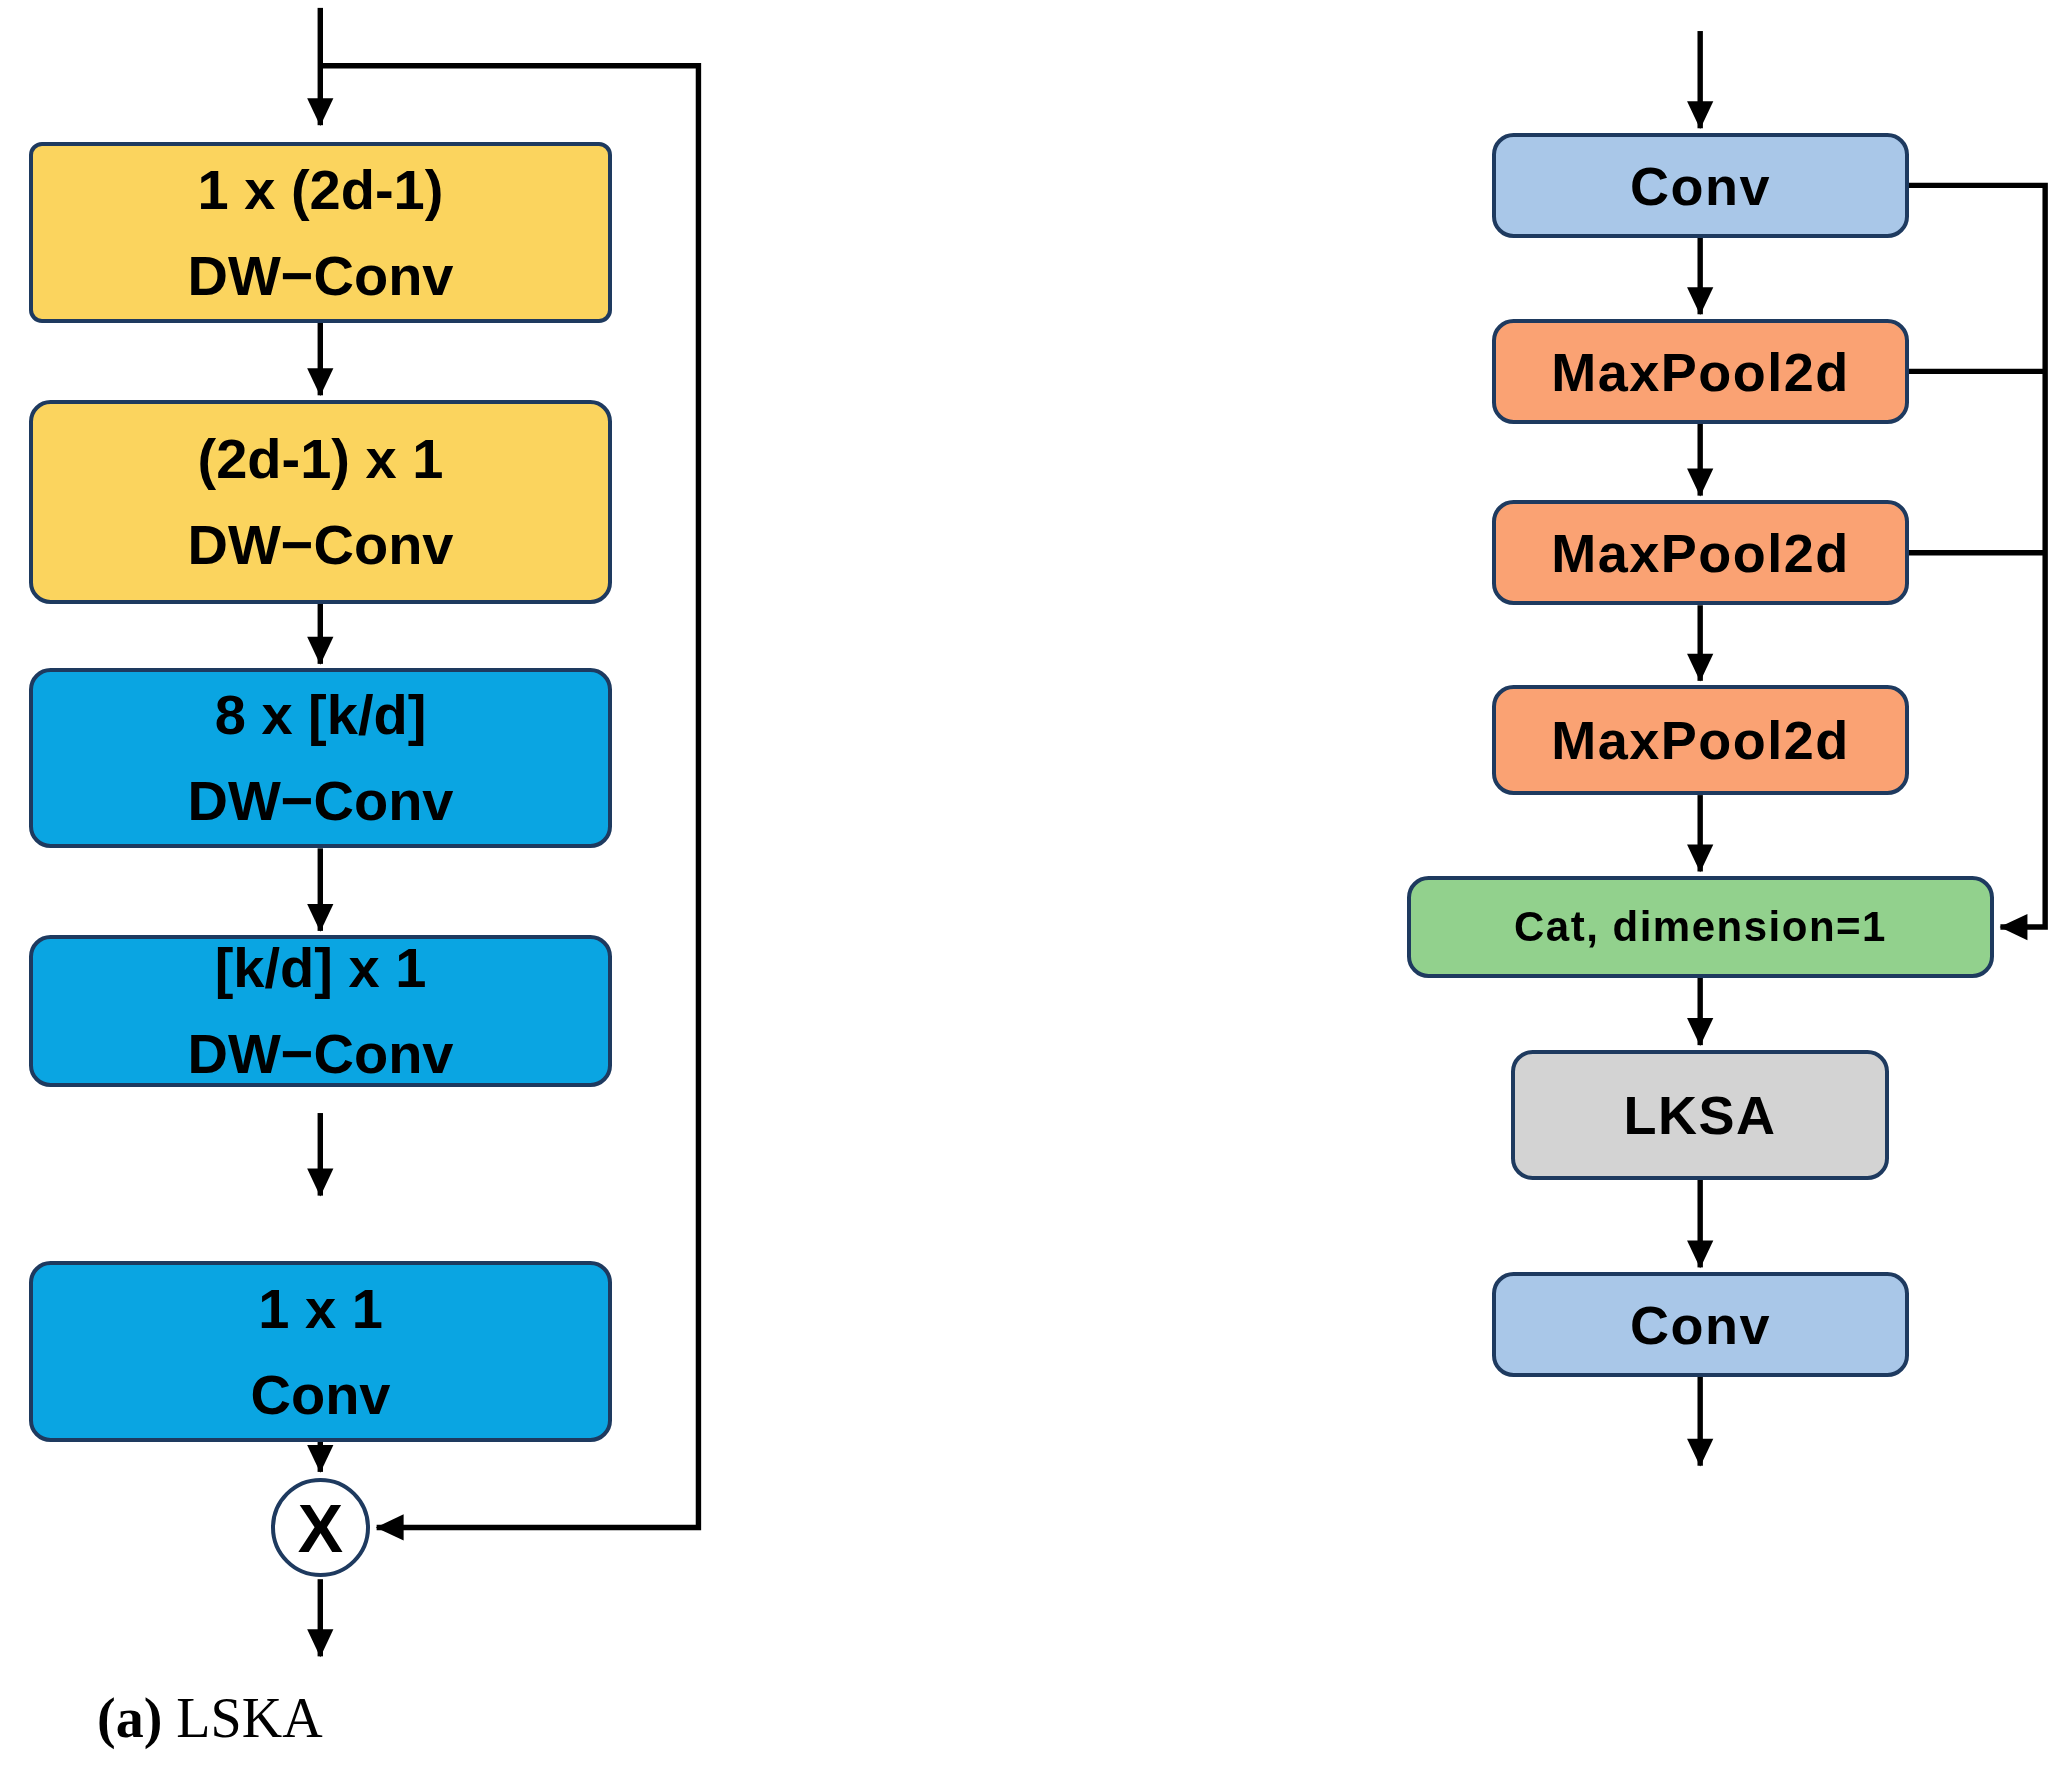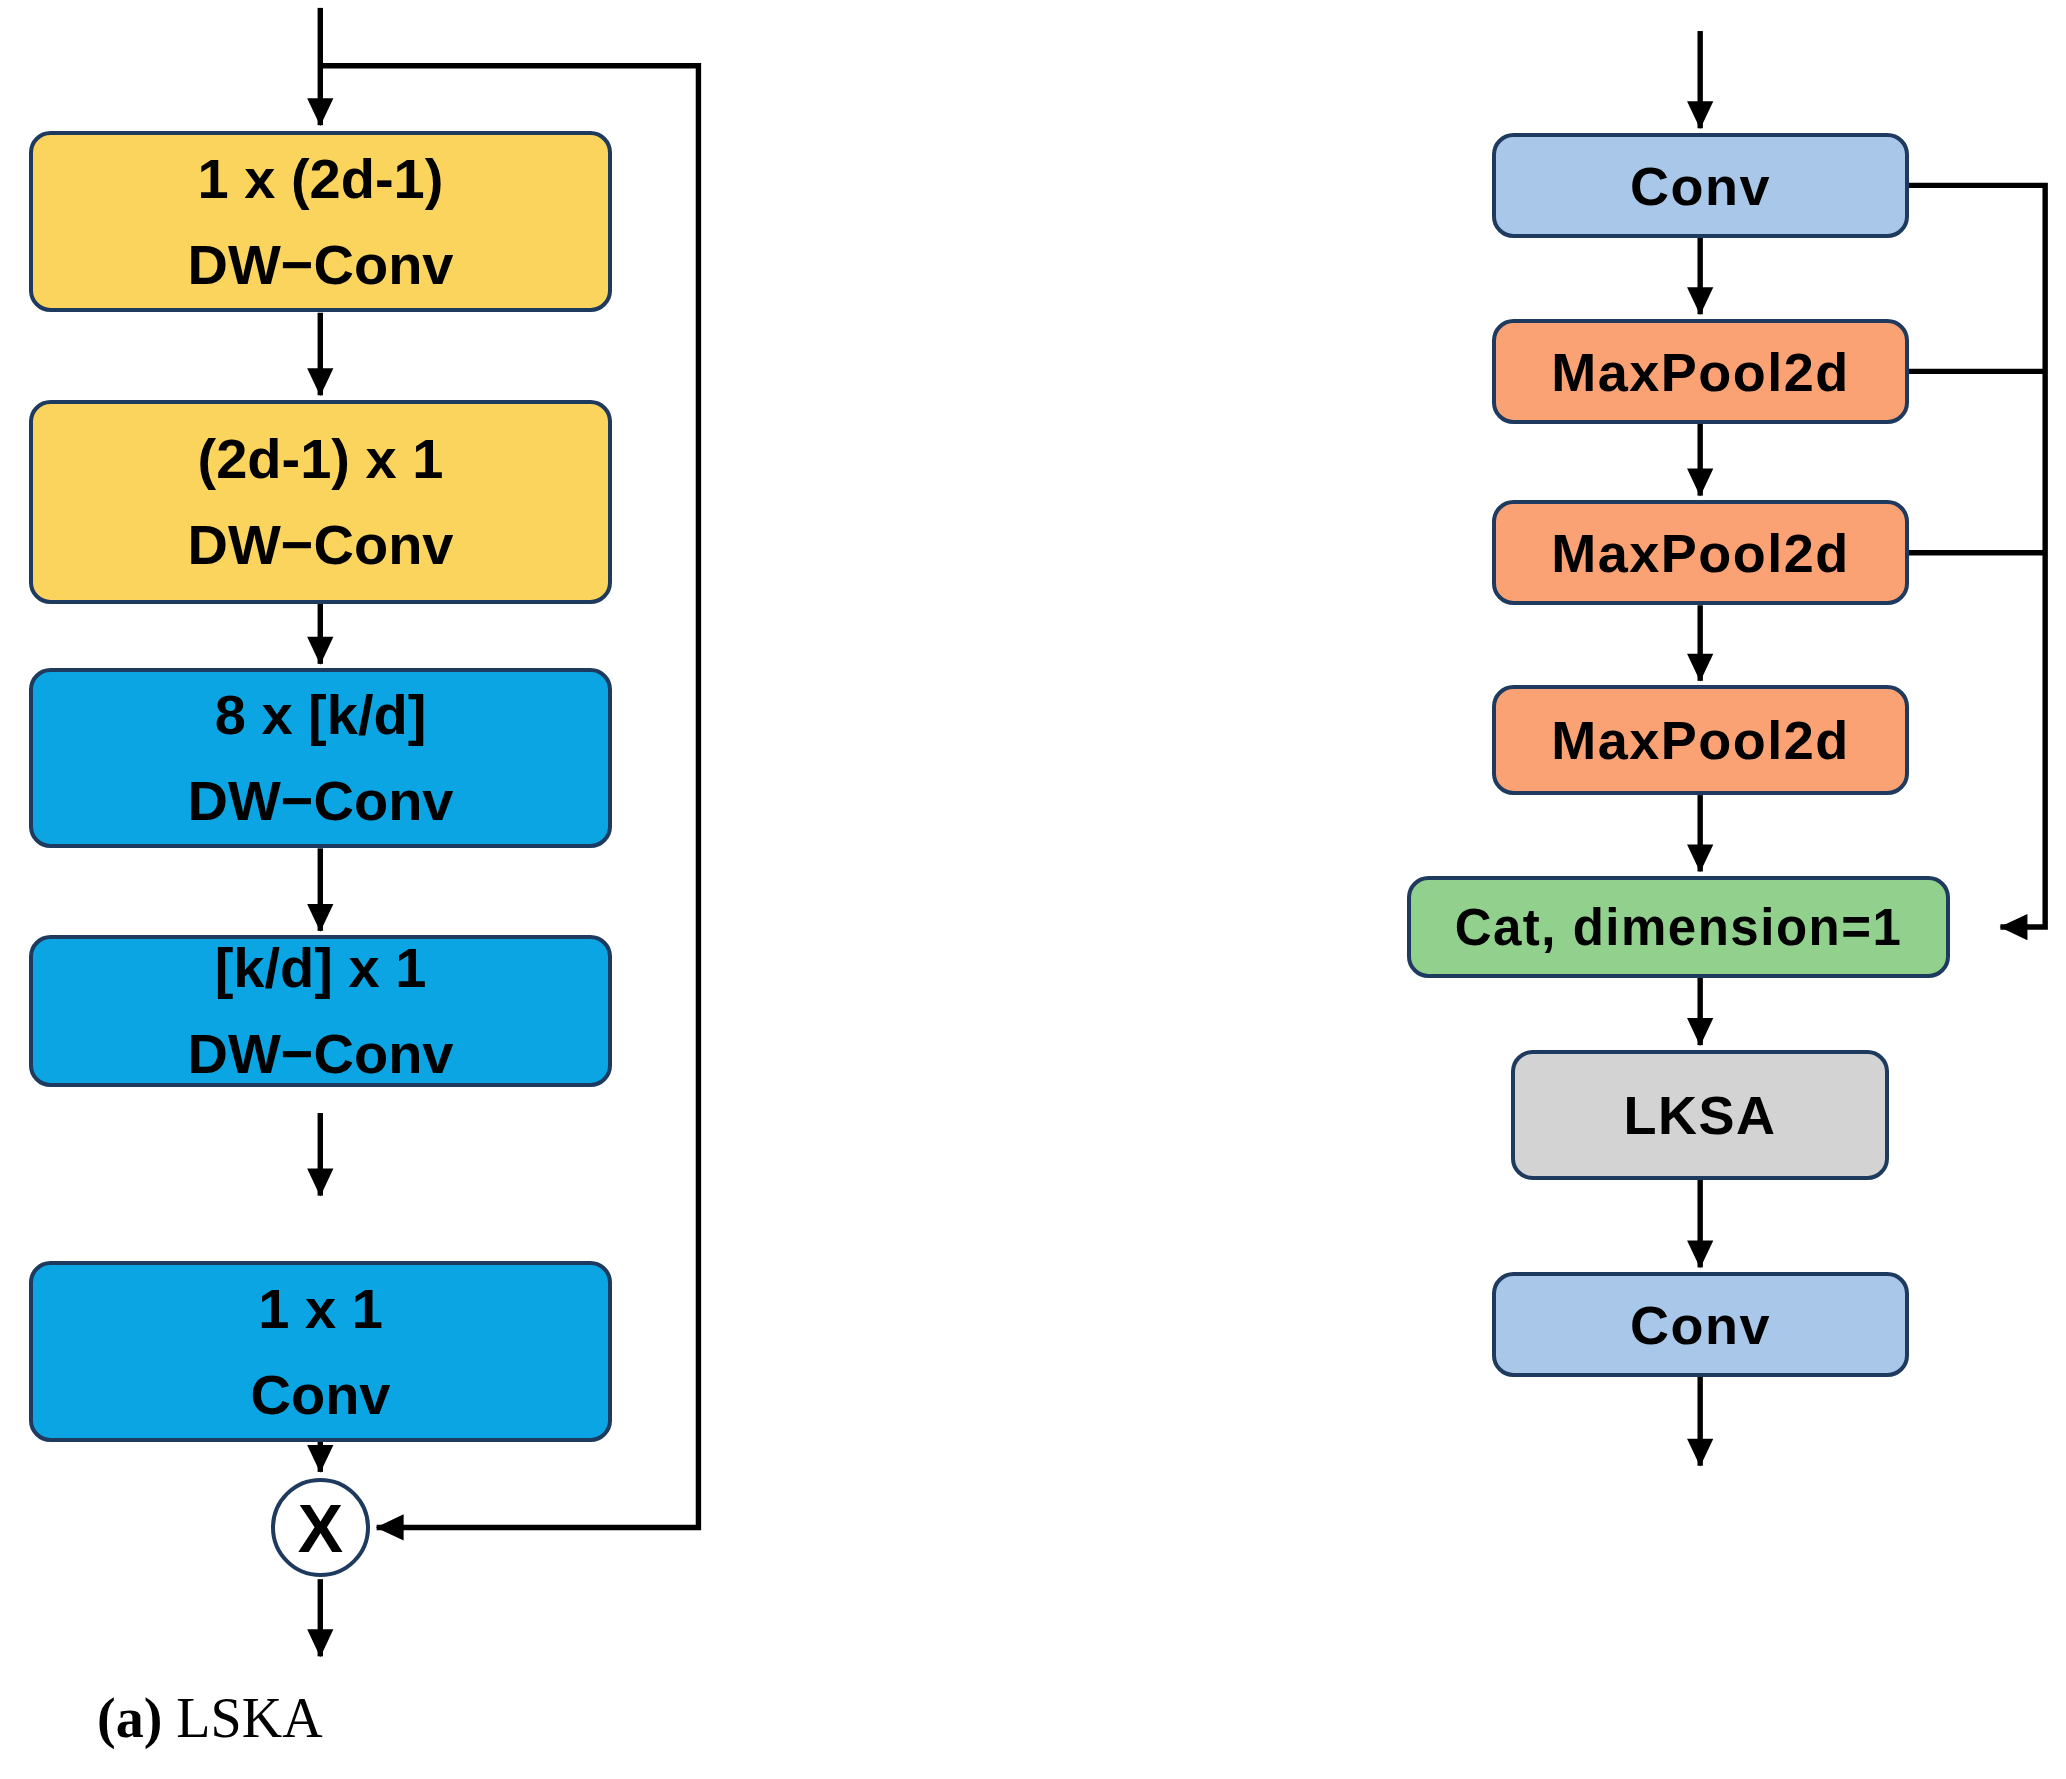--- a/index.html
+++ b/index.html
@@ -89,21 +89,21 @@
     <path d="M2203,1030 V1129" fill="none" stroke="#000" stroke-width="7" marker-end="url(#arr)"></path>
     <path d="M2203,1267 V1354" fill="none" stroke="#000" stroke-width="7" marker-end="url(#arr)"></path>
     <path d="M2203,1496 V1642" fill="none" stroke="#000" stroke-width="7" marker-end="url(#arr)"></path>
     <path d="M2203,1784 V1899" fill="none" stroke="#000" stroke-width="7" marker-end="url(#arr)"></path>
 
     <path d="M2473,240 H2650 V1201 H2592" fill="none" stroke="#000" stroke-width="7" marker-end="url(#arr)"></path>
     <path d="M2473,481 H2650" fill="none" stroke="#000" stroke-width="7"></path>
     <path d="M2473,716 H2650" fill="none" stroke="#000" stroke-width="7"></path>
   </svg>
 
-  <div class="node two-line yellow" style="left:29px;top:131px;width:583px;height:181px;">
+  <div class="node two-line yellow" style="left:29px;top:142px;width:583px;height:181px;border-radius:13px;">
     <span>1 x (2d-1)</span>
     <span>DW−Conv</span>
   </div>
 
   <div class="node two-line yellow" style="left:29px;top:400px;width:583px;height:204px;">
     <span>(2d-1) x 1</span>
     <span>DW−Conv</span>
   </div>
 
   <div class="node two-line cyan" style="left:29px;top:668px;width:583px;height:180px;">
@@ -140,21 +140,21 @@
   </div>
 
   <div class="node one-line orange" style="left:1492px;top:500px;width:417px;height:105px;">
     <span>MaxPool2d</span>
   </div>
 
   <div class="node one-line orange" style="left:1492px;top:685px;width:417px;height:110px;">
     <span>MaxPool2d</span>
   </div>
 
-  <div class="node one-line green" style="left:1407px;top:876px;width:543px;height:102px;font-size:51px;">
+  <div class="node one-line green" style="left:1407px;top:876px;width:587px;height:102px;font-size:42px;">
     <span>Cat, dimension=1</span>
   </div>
 
   <div class="node one-line gray" style="left:1511px;top:1050px;width:378px;height:130px;">
     <span>LKSA</span>
   </div>
 
   <div class="node one-line lightblue" style="left:1492px;top:1272px;width:417px;height:105px;">
     <span>Conv</span>
   </div>

